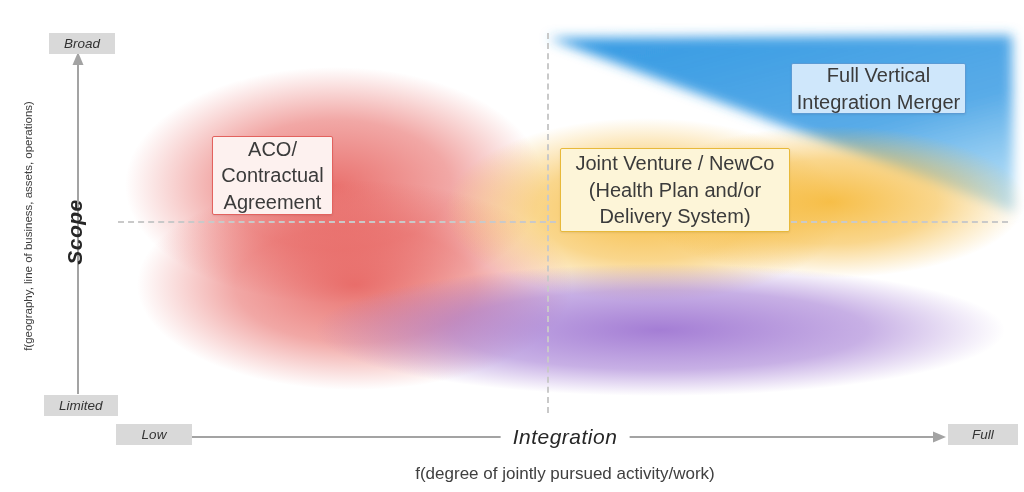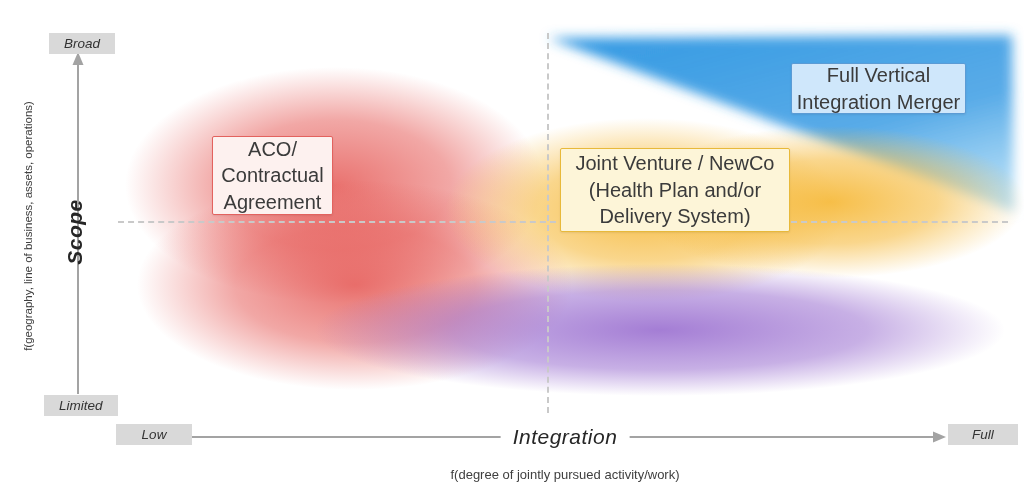--- a/index.html
+++ b/index.html
@@ -57,21 +57,21 @@
   }
   .x-title {
     position:absolute; left:565px; top:437px;
     transform:translate(-50%,-50%);
     font-size:21px; font-weight:normal; font-style:italic; color:#262626;
     background:#ffffff; padding:0 12px; white-space:nowrap; letter-spacing:0.5px;
   }
   .x-subtitle {
     position:absolute; left:565px; top:474px;
     transform:translate(-50%,-50%);
-    font-size:13px; color:#404040; white-space:nowrap;
+    font-size:17px; color:#404040; white-space:nowrap;
   }
 </style>
 </head>
 <body>
 
 <div id="stage">
 
   <svg class="layer" width="1024" height="492" viewBox="0 0 1024 492">
     <defs>
       <radialGradient id="gRed" cx="50%" cy="50%" r="50%">

